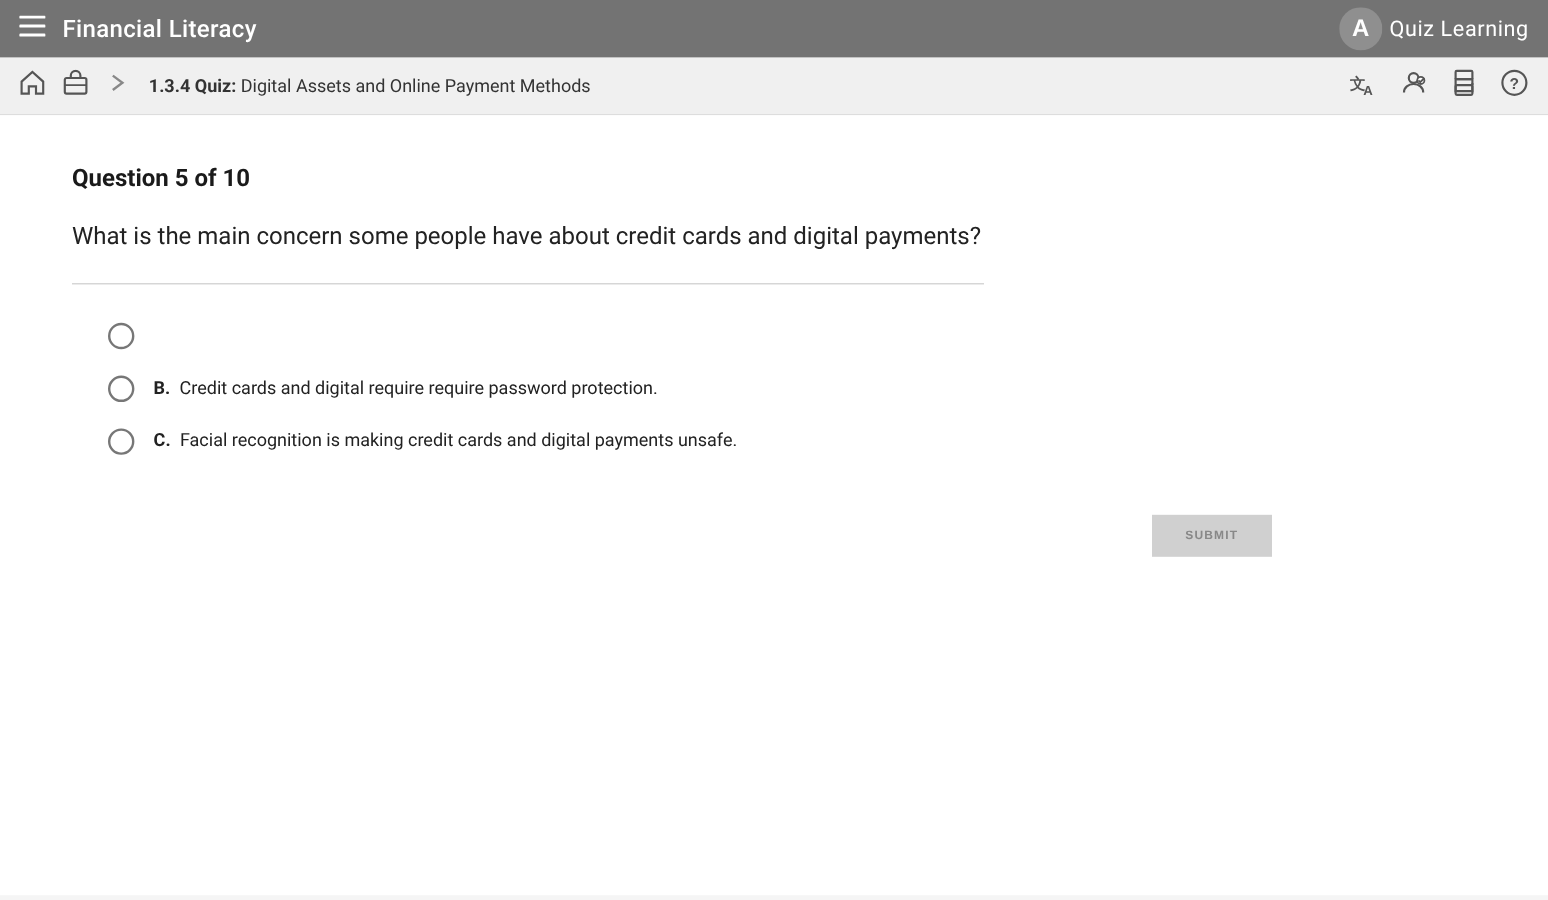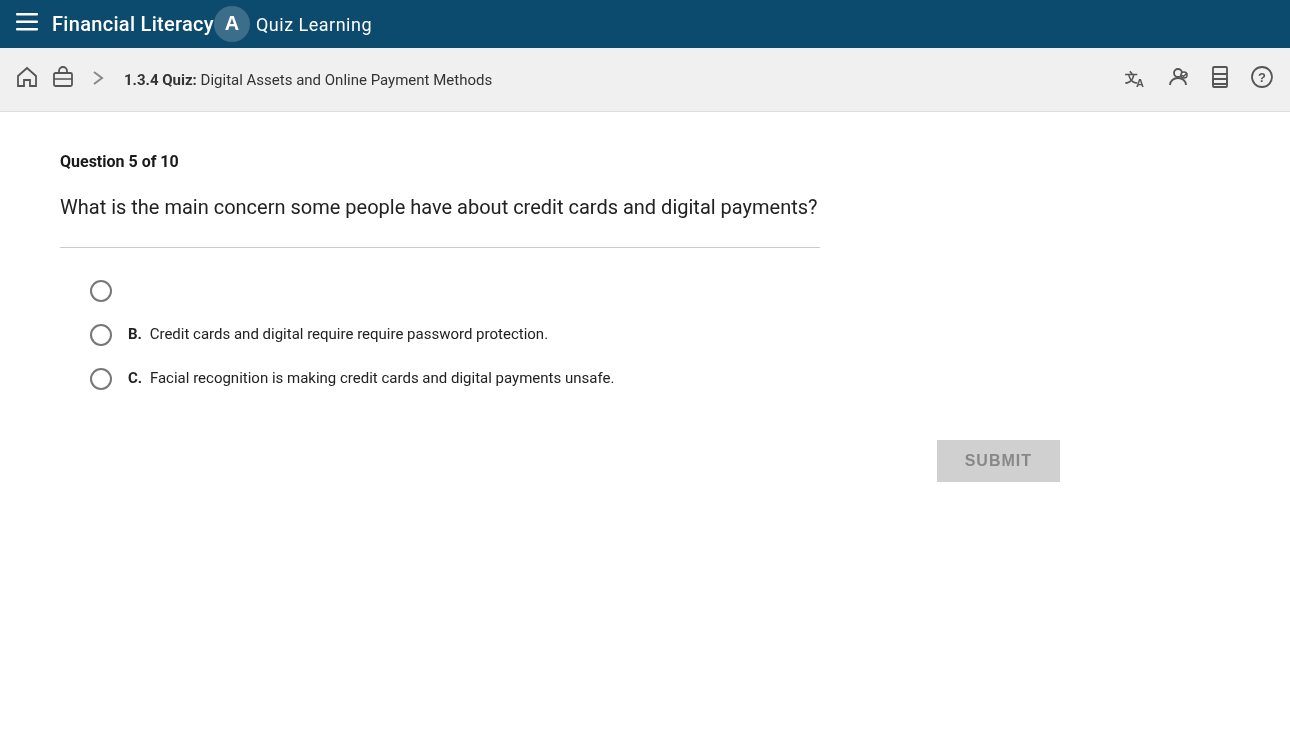--- a/index.html
+++ b/index.html
@@ -11,24 +11,24 @@
     body {
       font-family: 'Roboto', Arial, sans-serif;
       background: #f5f5f5;
       width: 1290px;
       min-height: 750px;
       overflow: hidden;
     }
 
     
     .top-bar {
-      background: #0c4a6e;
-      display: flex;
-      align-items: center;
-      justify-content: flex-start;
+      background: #737373;
+      display: flex;
+      align-items: center;
+      justify-content: space-between;
       height: 48px;
       padding: 0 16px;
     }
 
     .top-bar-left {
       display: flex;
       align-items: center;
       gap: 14px;
     }
 
@@ -69,21 +69,21 @@
       color: white;
       letter-spacing: 0.5px;
     }
 
     
     .secondary-nav {
       background: #f0f0f0;
       display: flex;
       align-items: center;
       justify-content: space-between;
-      height: 64px;
+      height: 48px;
       padding: 0 16px;
       border-bottom: 1px solid #ddd;
     }
 
     .secondary-nav-left {
       display: flex;
       align-items: center;
       gap: 14px;
     }
 
@@ -122,21 +122,21 @@
     
     .main-content {
       background: white;
       margin: 0 auto;
       padding: 40px 60px 40px 60px;
       max-width: 1290px;
       min-height: 650px;
     }
 
     .question-header {
-      font-size: 16px;
+      font-size: 20px;
       font-weight: 700;
       color: #1a1a1a;
       margin-bottom: 20px;
     }
 
     .question-text {
       font-size: 20px;
       color: #222;
       line-height: 1.6;
       margin-bottom: 24px;
@@ -193,21 +193,21 @@
       justify-content: flex-end;
       max-width: 1000px;
       margin-top: 50px;
     }
 
     .submit-btn {
       background: #d0d0d0;
       color: #888;
       border: none;
       padding: 12px 28px;
-      font-size: 16px;
+      font-size: 10px;
       font-weight: 600;
       letter-spacing: 1px;
       cursor: not-allowed;
       text-transform: uppercase;
     }
   </style>
 </head>
 <body>
 
 <header class="top-bar">

